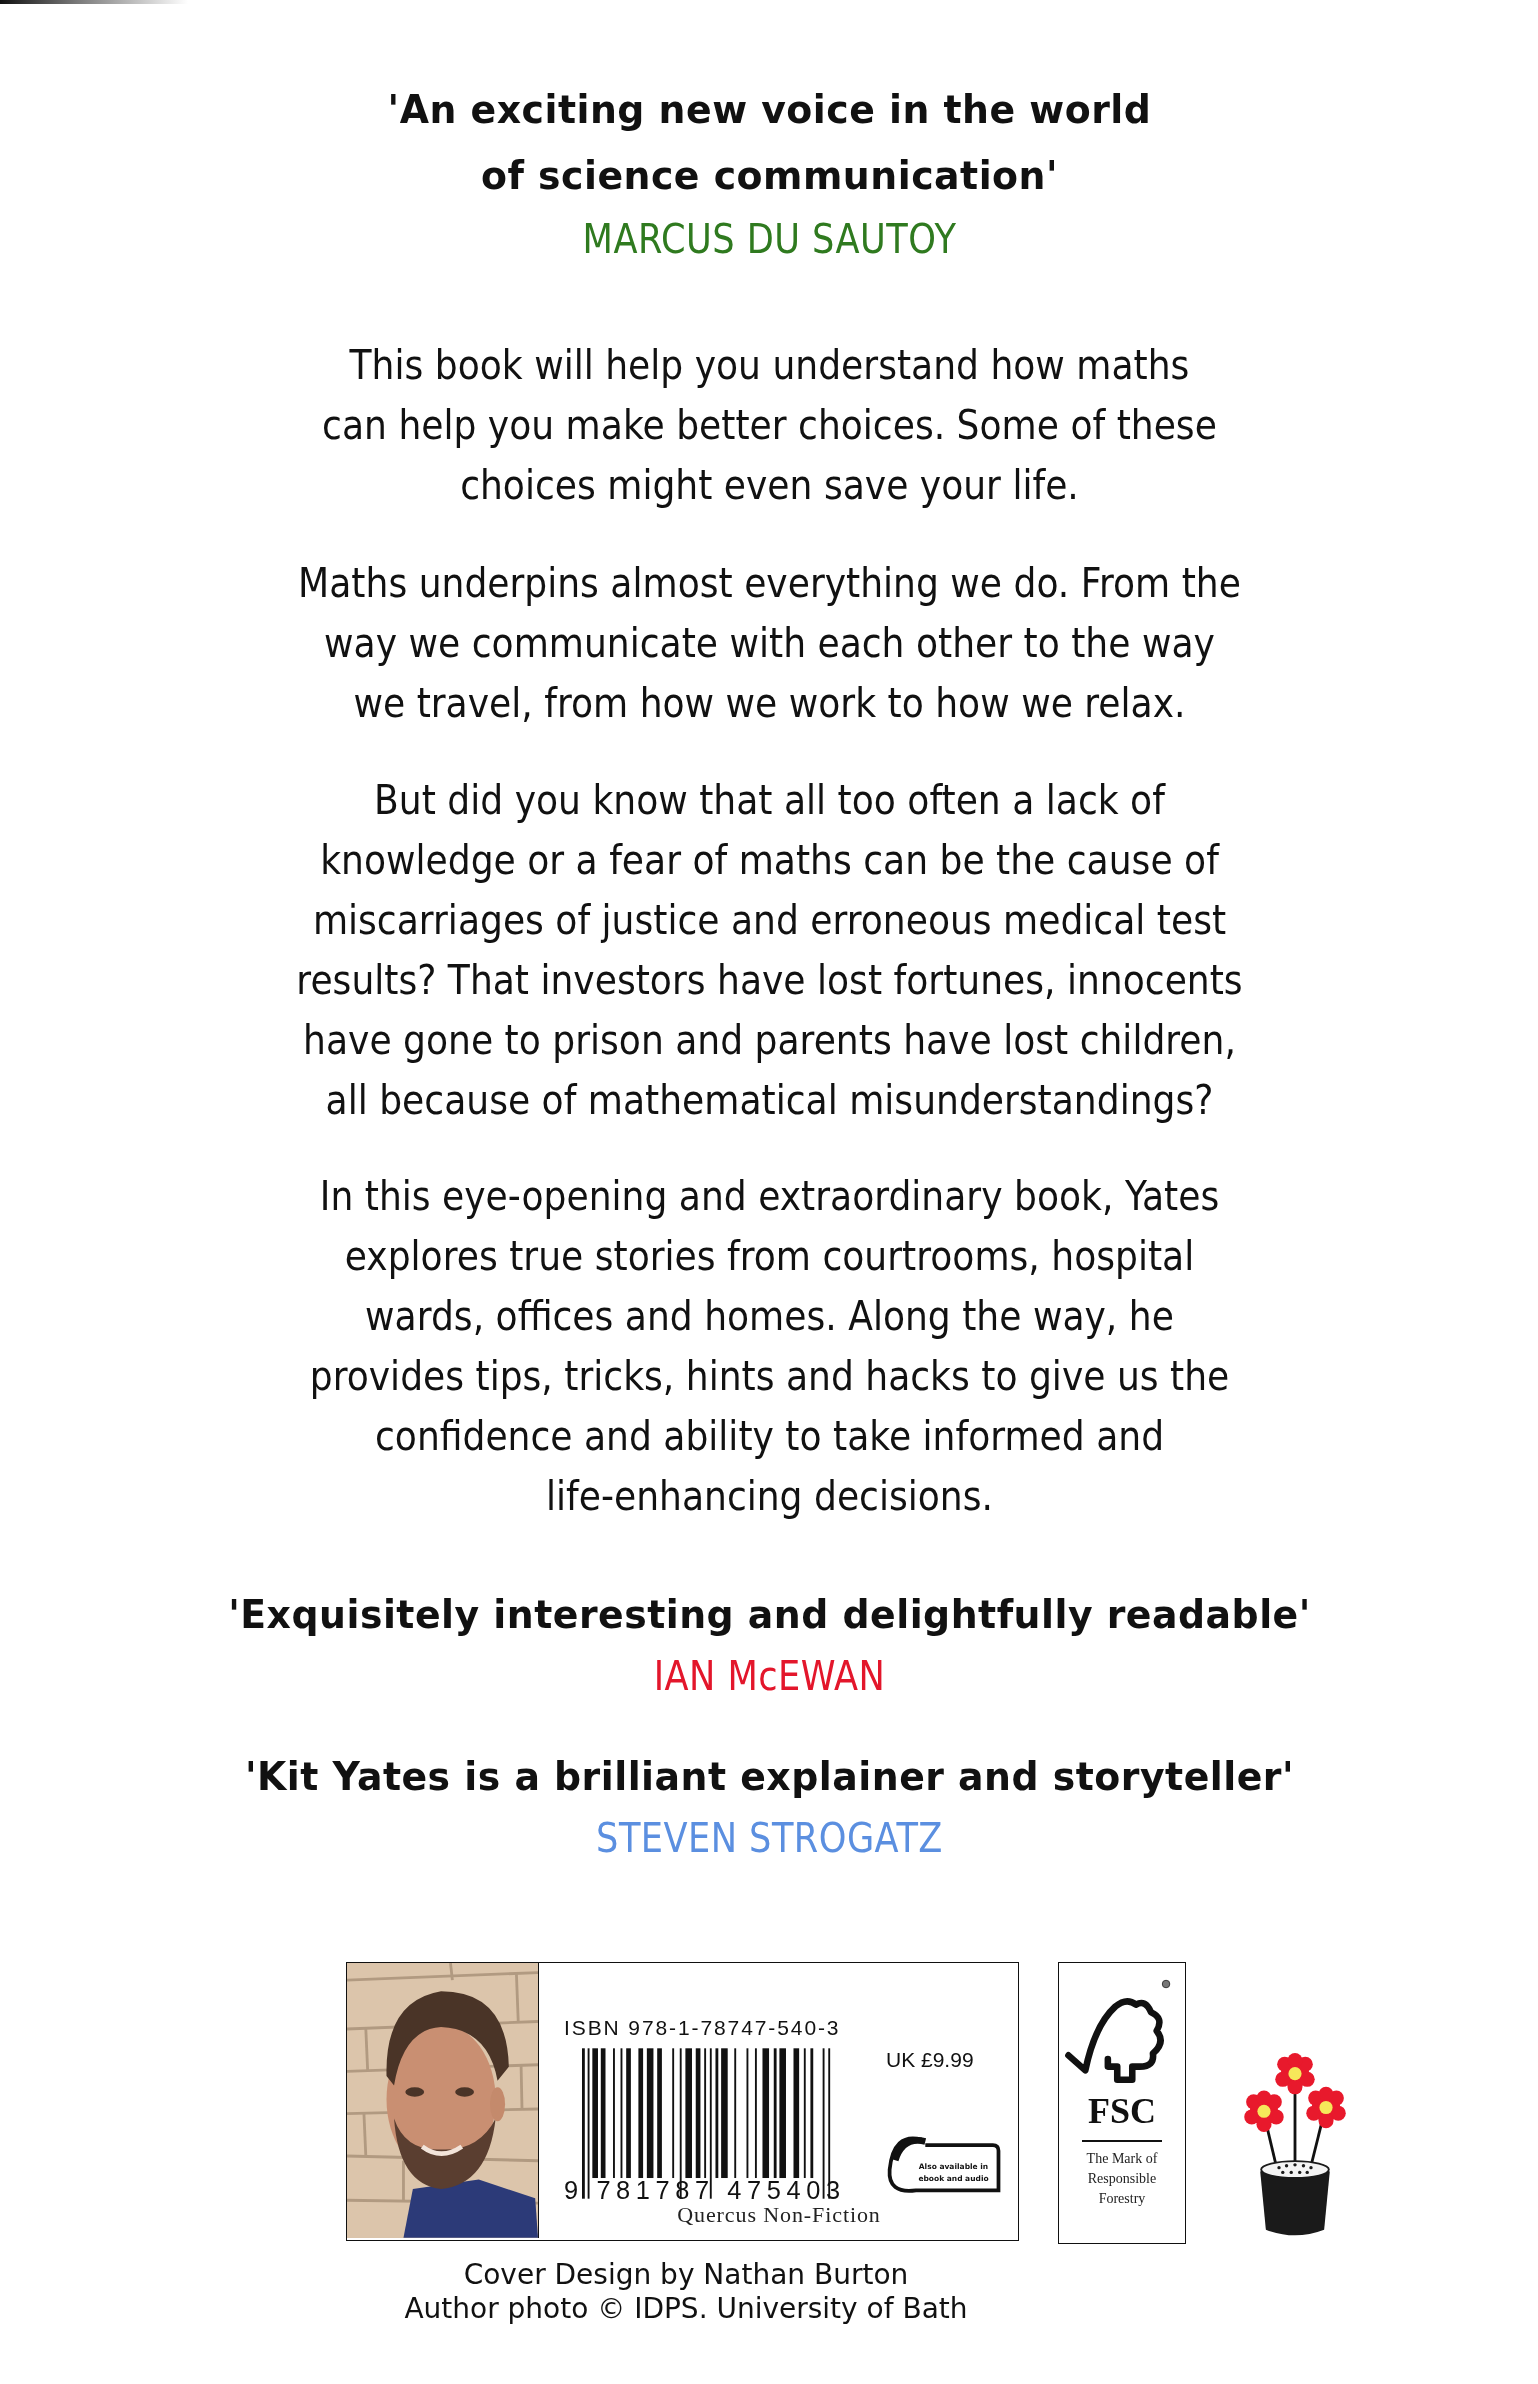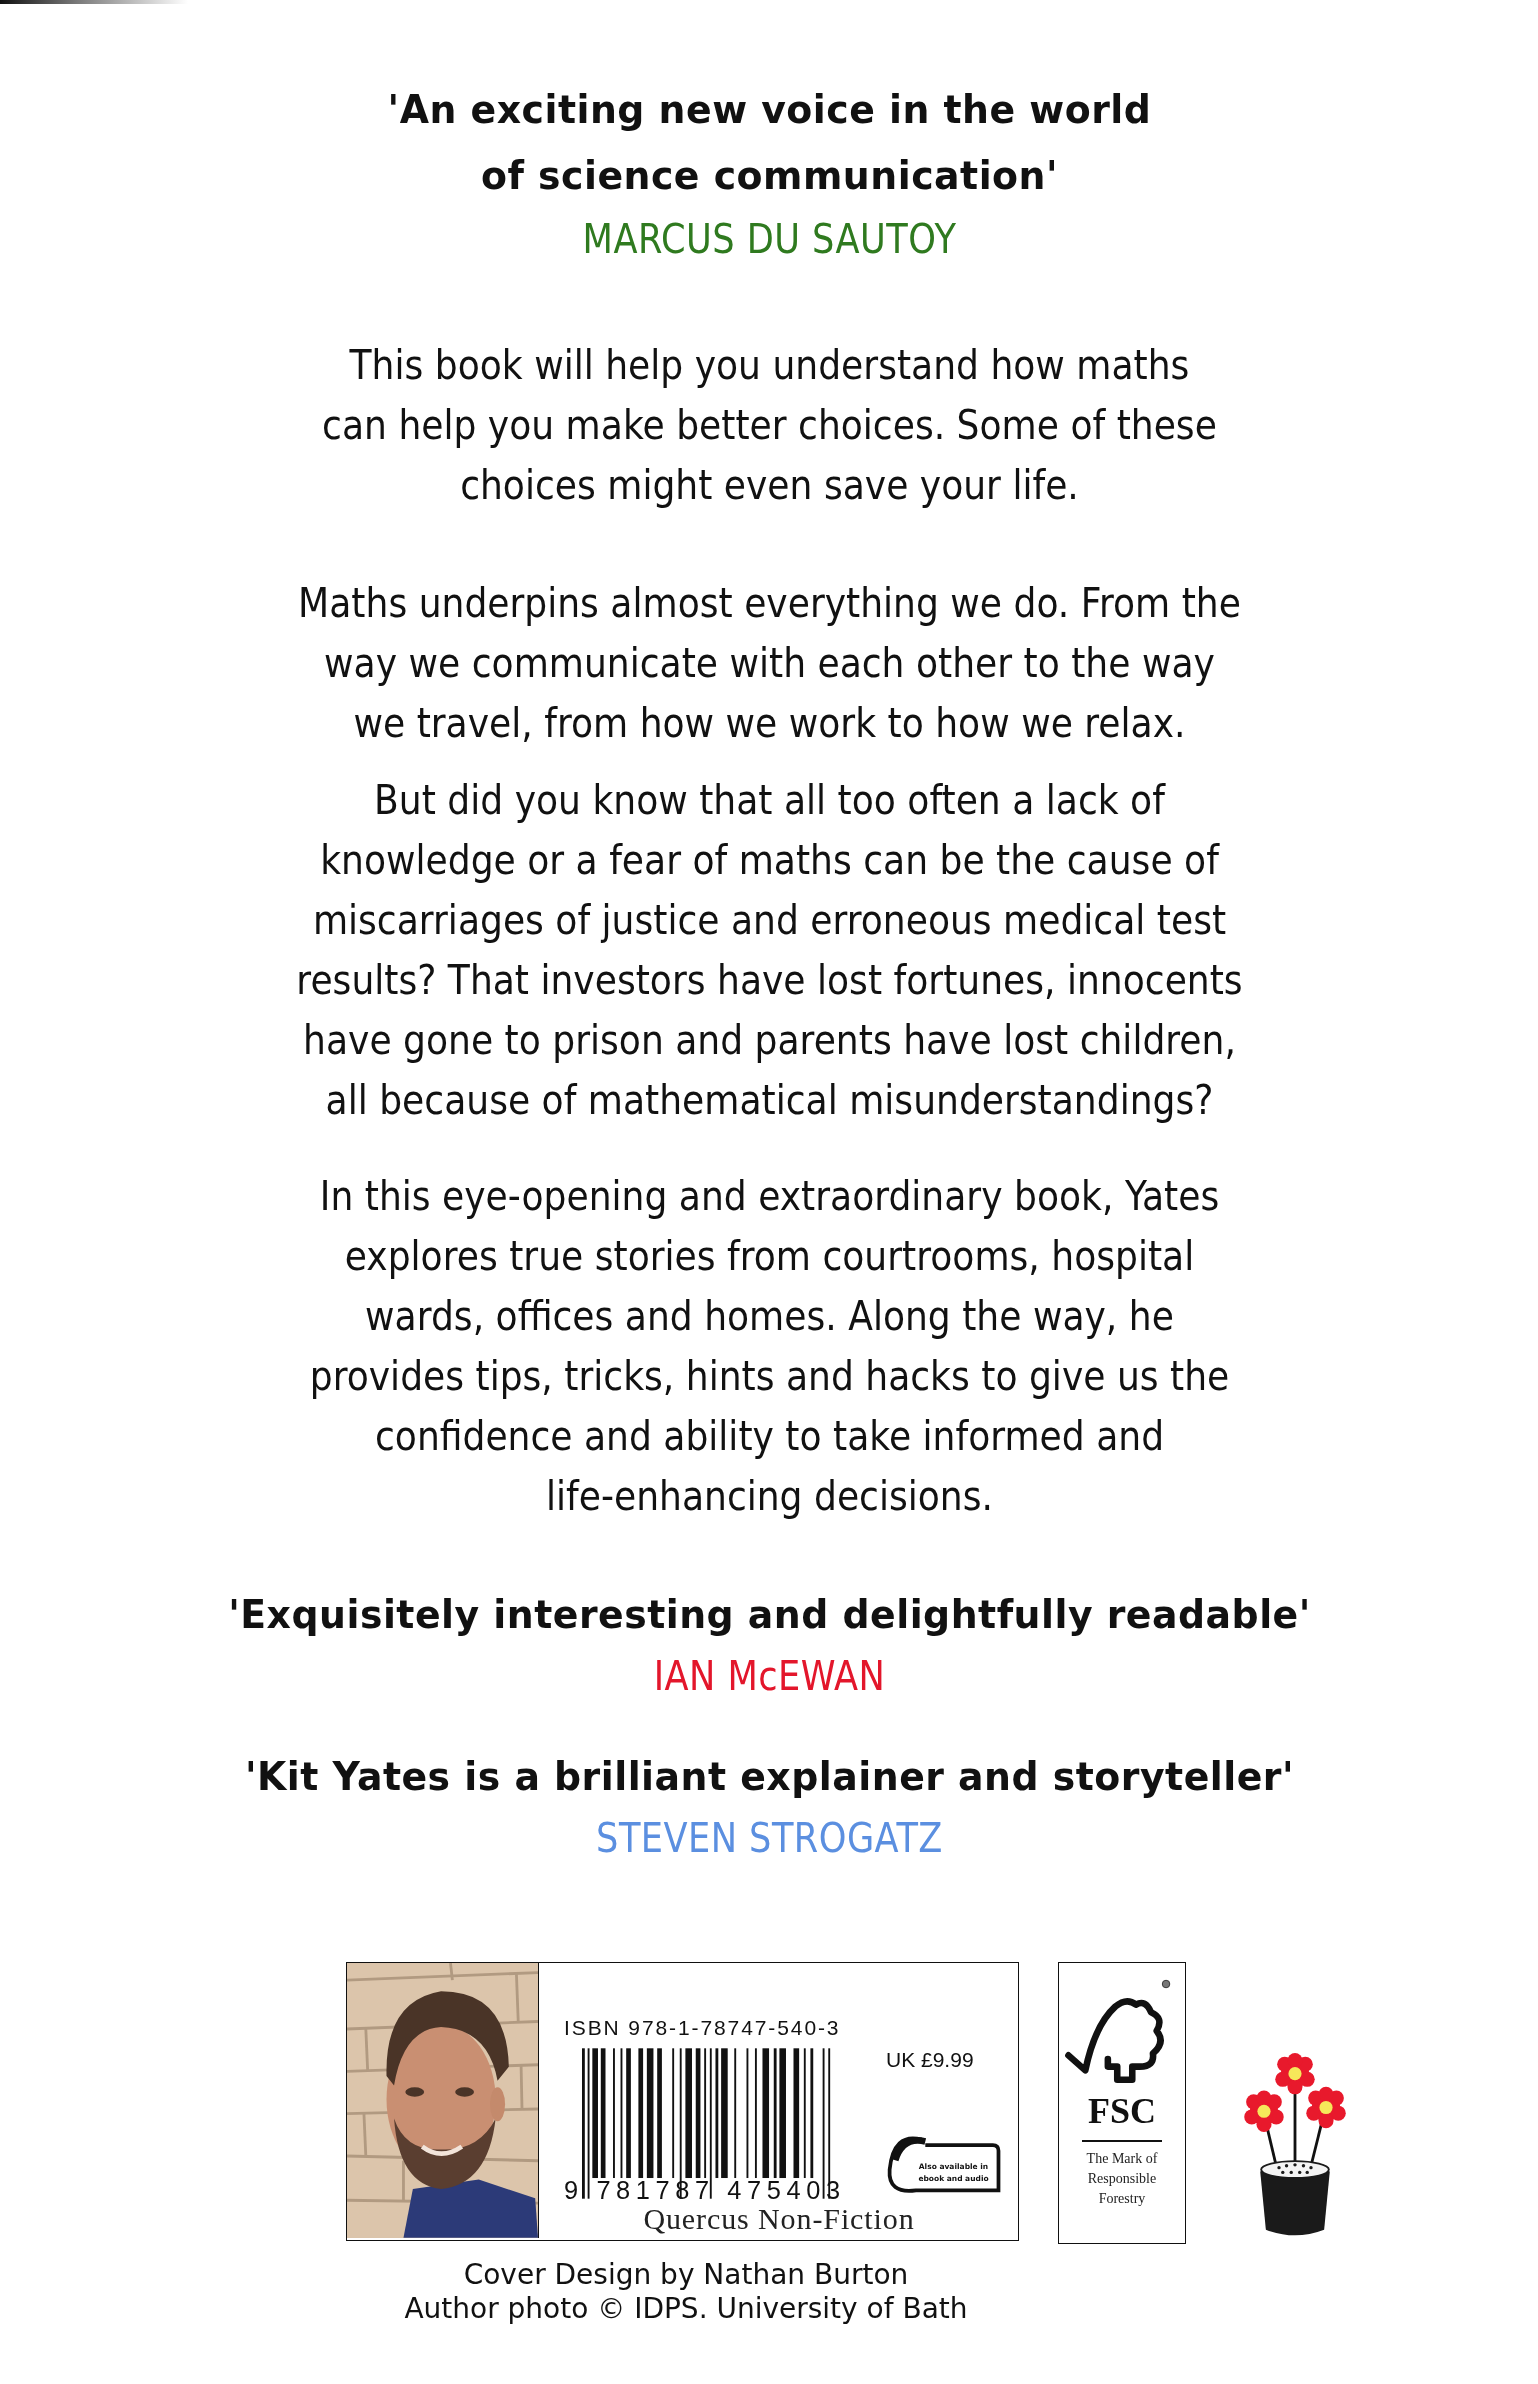--- a/index.html
+++ b/index.html
@@ -53,21 +53,21 @@
       font-family: "Liberation Sans", sans-serif; font-size: 21px; color: #111;
     }
     .barcode { position: absolute; left: 235px; top: 85px; width: 282px; height: 151px; }
     .bc-digits {
       position: absolute; left: 217px; top: 213px;
       font-family: "Liberation Sans", sans-serif; font-size: 25.4px; color: #111; letter-spacing: 5.6px;
       background: transparent;
     }
     .imprint {
       position: absolute; left: 193px; right: 0; top: 239px; text-align: center;
-      font-family: "Liberation Serif", serif; font-size: 30px; color: #222; letter-spacing: 0.9px;
+      font-family: "Liberation Serif", serif; font-size: 22px; color: #222; letter-spacing: 0.9px;
     }
     .ebook { position: absolute; left: 537px; top: 169px; width: 122px; height: 64px; }
     .ebook-text {
       position: absolute; left: 565px; top: 198px; width: 83px; text-align: center;
       font-family: "DejaVu Sans", sans-serif; font-weight: bold; font-size: 7.5px; line-height: 12.2px; color: #111;
     }
 
     .fsc {
       position: absolute; left: 1049px; top: 1962px; width: 128px; height: 282px;
       border: 1.9px solid #111; box-sizing: border-box; background: #fff; text-align: center; margin-left: 9px;
@@ -100,21 +100,21 @@
   </div>
   <div class="attr" style="color:#2f7a1f;margin-top:1.9px;">MARCUS DU SAUTOY</div>
 </div>
 
 <div class="block body-para" style="top:335px;">
   <p>This book will help you understand how maths</p>
   <p>can help you make better choices. Some of these</p>
   <p>choices might even save your life.</p>
 </div>
 
-<div class="block body-para" style="top:573px;">
+<div class="block body-para" style="top:553px;">
   <p>Maths underpins almost everything we do. From the</p>
   <p>way we communicate with each other to the way</p>
   <p>we travel, from how we work to how we relax.</p>
 </div>
 
 <div class="block body-para" style="top:770px;">
   <p>But did you know that all too often a lack of</p>
   <p>knowledge or a fear of maths can be the cause of</p>
   <p>miscarriages of justice and erroneous medical test</p>
   <p>results? That investors have lost fortunes, innocents</p>

